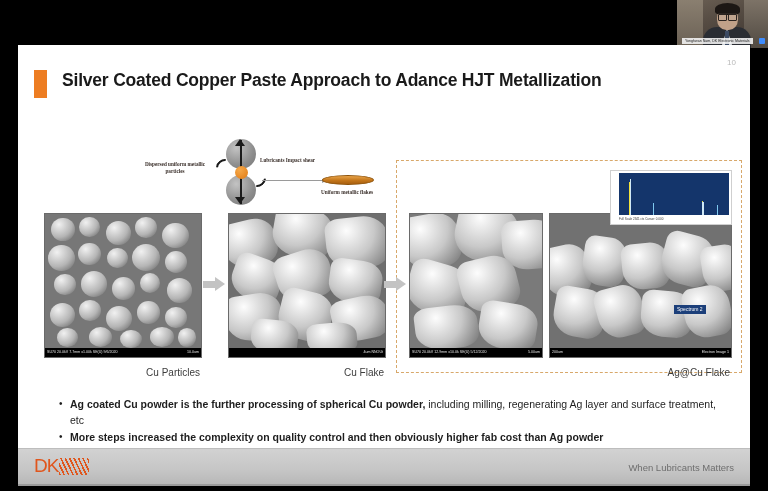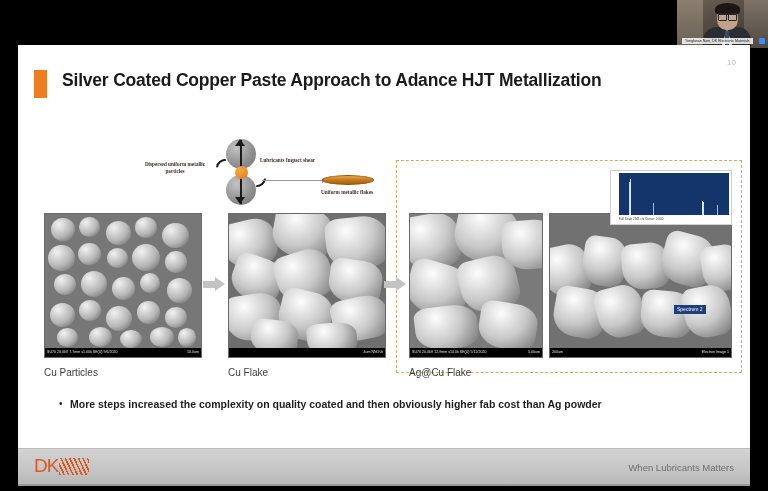--- a/index.html
+++ b/index.html
@@ -240,21 +240,21 @@
     background:#1c3f7a; color:#fff;
     font-size:5px; line-height:9px; padding:0 3px;
     font-family:"Liberation Sans", sans-serif;
   }
 
   
   .caption {
     position:absolute;
     font-size:10px; color:#3d3d3d;
     font-family:"Liberation Sans", sans-serif;
-    text-align:left;
+    text-align:right;
   }
   #cap1 { left:26px; top:322px; width:156px; }
   #cap2 { left:210px; top:322px; width:156px; }
   #cap3 { left:391px; top:322px; width:321px; }
 
   
   #bullets {
     position:absolute; left:40px; top:352px; width:660px;
     font-size:10.5px; color:#1e1e1e; line-height:15.5px;
     font-family:"Liberation Sans", sans-serif;
@@ -445,21 +445,24 @@
       <div class="tick-lbl">Full Scale 2341 cts Cursor: 0.000</div>
     </div>
     <div id="spectrum-tag">Spectrum 2</div>
 
     <div class="caption" id="cap1">Cu Particles</div>
     <div class="caption" id="cap2">Cu Flake</div>
     <div class="caption" id="cap3">Ag@Cu Flake</div>
 
     <div id="bullets">
       <div class="row">
-        <b>More steps increased the complexity on quality coated and then obviously higher fab cost than Ag powder</b><span></span>
+        <b>Ag coated Cu powder is the further processing of spherical Cu powder,</b><span> including milling, regenerating Ag layer and surface treatment, etc</span>
+      </div>
+      <div class="row">
+        <b>More steps increased the complexity on quality control and then obviously higher fab cost than Ag powder</b><span></span>
       </div>
     </div>
 
     <div id="footer">
       <div id="logo">
         <span class="dk">DK</span>
         <span class="hatch"></span>
       </div>
       <div id="tagline">When Lubricants Matters</div>
       <div id="footer-rule"></div>

